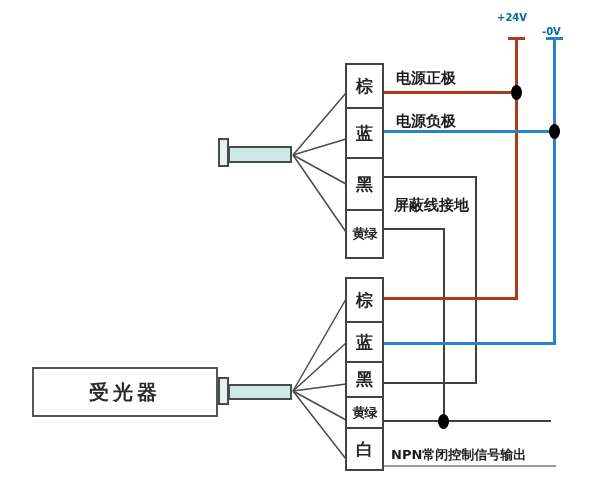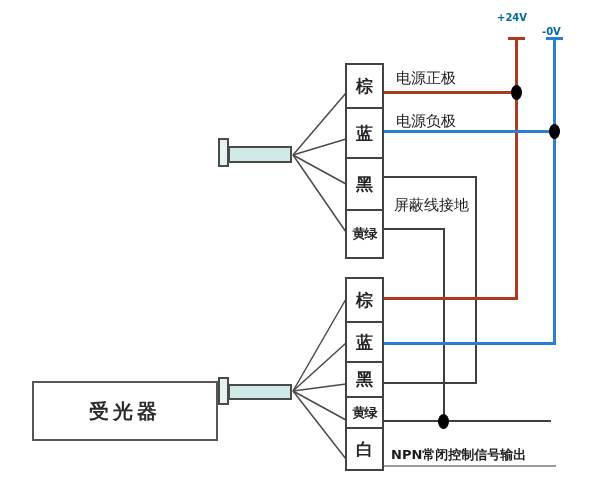--- a/index.html
+++ b/index.html
@@ -24,21 +24,21 @@
   .wirebox.small{font-size:13px;letter-spacing:-1px;}
   .hline{position:absolute;height:3px;}
   .vline{position:absolute;width:3px;}
   .thin{height:2px;}
   .thinv{width:2px;}
   .wire-red{background:#ac3a20;}
   .wire-blue{background:#2b7fd2;}
   .wire-black{background:#3f3f3f;}
   .wire-gray{background:#9a9a9a;}
   .dot{position:absolute;width:11px;height:15px;background:#000;border-radius:50%;}
-  .func-label{position:absolute;font-size:15px;font-weight:normal;color:#1c1c1c;white-space:nowrap;}
+  .func-label{position:absolute;font-size:15px;font-weight:bold;color:#1c1c1c;white-space:nowrap;}
   .rail-label{position:absolute;font-size:10px;font-weight:bold;color:#0369a1;white-space:nowrap;}
   .npn-label{position:absolute;font-size:13px;font-weight:bold;color:#1c1c1c;white-space:nowrap;margin-top:8px;}
   svg.fanout{position:absolute;left:0;top:0;}
 </style>
 </head>
 <body>
 
 <div class="canvas">
 
   <svg class="fanout" width="615" height="500">
@@ -75,21 +75,21 @@
   <div class="hline wire-blue" style="left:384px;top:130px;width:172px"></div>
   <div class="hline thin wire-black" style="left:384px;top:176px;width:93px"></div>
   <div class="vline thinv wire-black" style="left:475px;top:176px;height:208px"></div>
   <div class="hline thin wire-black" style="left:384px;top:228px;width:61px"></div>
   <div class="vline thinv wire-black" style="left:443px;top:228px;height:195px"></div>
 
   <div class="func-label" style="left:396px;top:69px">电源正极</div>
   <div class="func-label" style="left:396px;top:112px">电源负极</div>
   <div class="func-label" style="left:394px;top:196px">屏蔽线接地</div>
 
-  <div class="device-box" style="top:381px;height:60px">
+  <div class="device-box" style="top:367px;height:50px">
     <span class="device-label">受光器</span>
   </div>
   <div class="connector" style="left:218px;top:377px;width:11px;height:28px"></div>
   <div class="cable" style="left:228px;top:384px;width:64px;height:16px"></div>
 
   <div class="wirebox big" style="top:277px;height:46px">棕</div>
   <div class="wirebox big" style="top:321px;height:42px">蓝</div>
   <div class="wirebox big" style="top:361px;height:37px">黑</div>
   <div class="wirebox small" style="top:396px;height:33px">黄绿</div>
   <div class="wirebox big" style="top:427px;height:44px">白</div>

